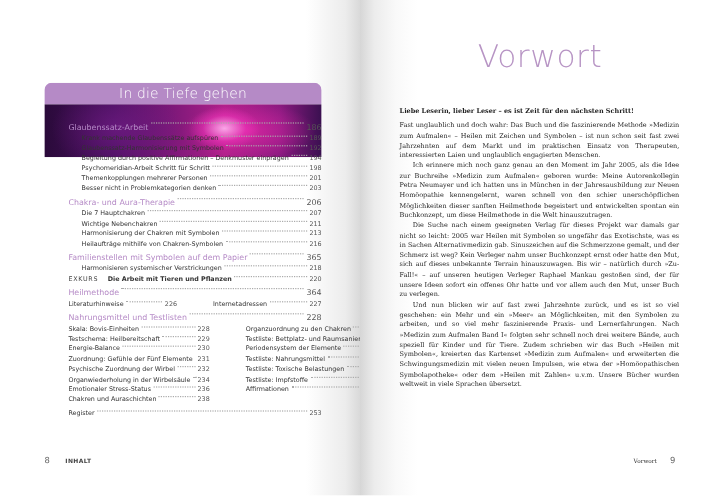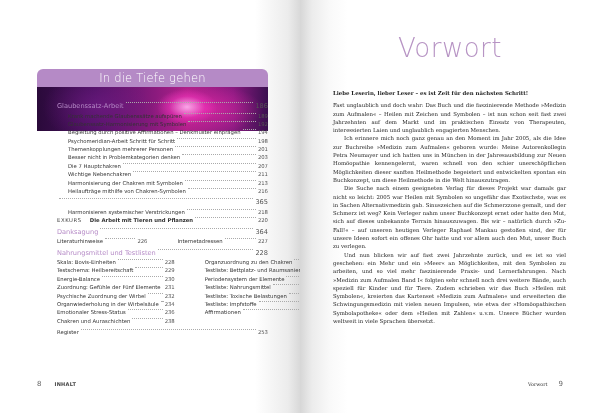--- a/index.html
+++ b/index.html
@@ -76,20 +76,25 @@
         <span class="lbl">Themenkopplungen mehrerer Personen</span>
         <span class="dots"></span>
         <span class="pg">201</span>
       </div>
     <div class="row sub">
         <span class="lbl">Besser nicht in Problemkategorien denken</span>
         <span class="dots"></span>
         <span class="pg">203</span>
       </div>
 
+    <div class="row head">
+        <span class="lbl">Chakra- und Aura-Therapie</span>
+        <span class="dots"></span>
+        <span class="pg">206</span>
+      </div>
     <div class="row sub">
         <span class="lbl">Die 7 Hauptchakren</span>
         <span class="dots"></span>
         <span class="pg">207</span>
       </div>
     <div class="row sub">
         <span class="lbl">Wichtige Nebenchakren</span>
         <span class="dots"></span>
         <span class="pg">211</span>
       </div>
@@ -98,37 +103,38 @@
         <span class="dots"></span>
         <span class="pg">213</span>
       </div>
     <div class="row sub">
         <span class="lbl">Heilaufträge mithilfe von Chakren-Symbolen</span>
         <span class="dots"></span>
         <span class="pg">216</span>
       </div>
 
     <div class="row head">
+        <span class="lbl">Familienstellen mit Symbolen auf dem Papier</span>
         <span class="dots"></span>
         <span class="pg">365</span>
       </div>
     <div class="row sub">
         <span class="lbl">Harmonisieren systemischer Verstrickungen</span>
         <span class="dots"></span>
         <span class="pg">218</span>
       </div>
     <div class="row exkurs">
         <span class="tag">EXKURS</span>
         <span class="lbl"><b>Die Arbeit mit Tieren und Pflanzen</b></span>
         <span class="dots"></span>
         <span class="pg">220</span>
       </div>
 
     <div class="row head">
-        <span class="lbl">Danksagung</span>
+        <span class="lbl">Heilmethode</span>
         <span class="dots"></span>
         <span class="pg">364</span>
       </div>
     <div class="cols">
       <div class="col">
           <div class="row">
             <span class="lbl">Literaturhinweise</span>
             <span class="dots"></span>
             <span class="pg">226</span>
           </div>

